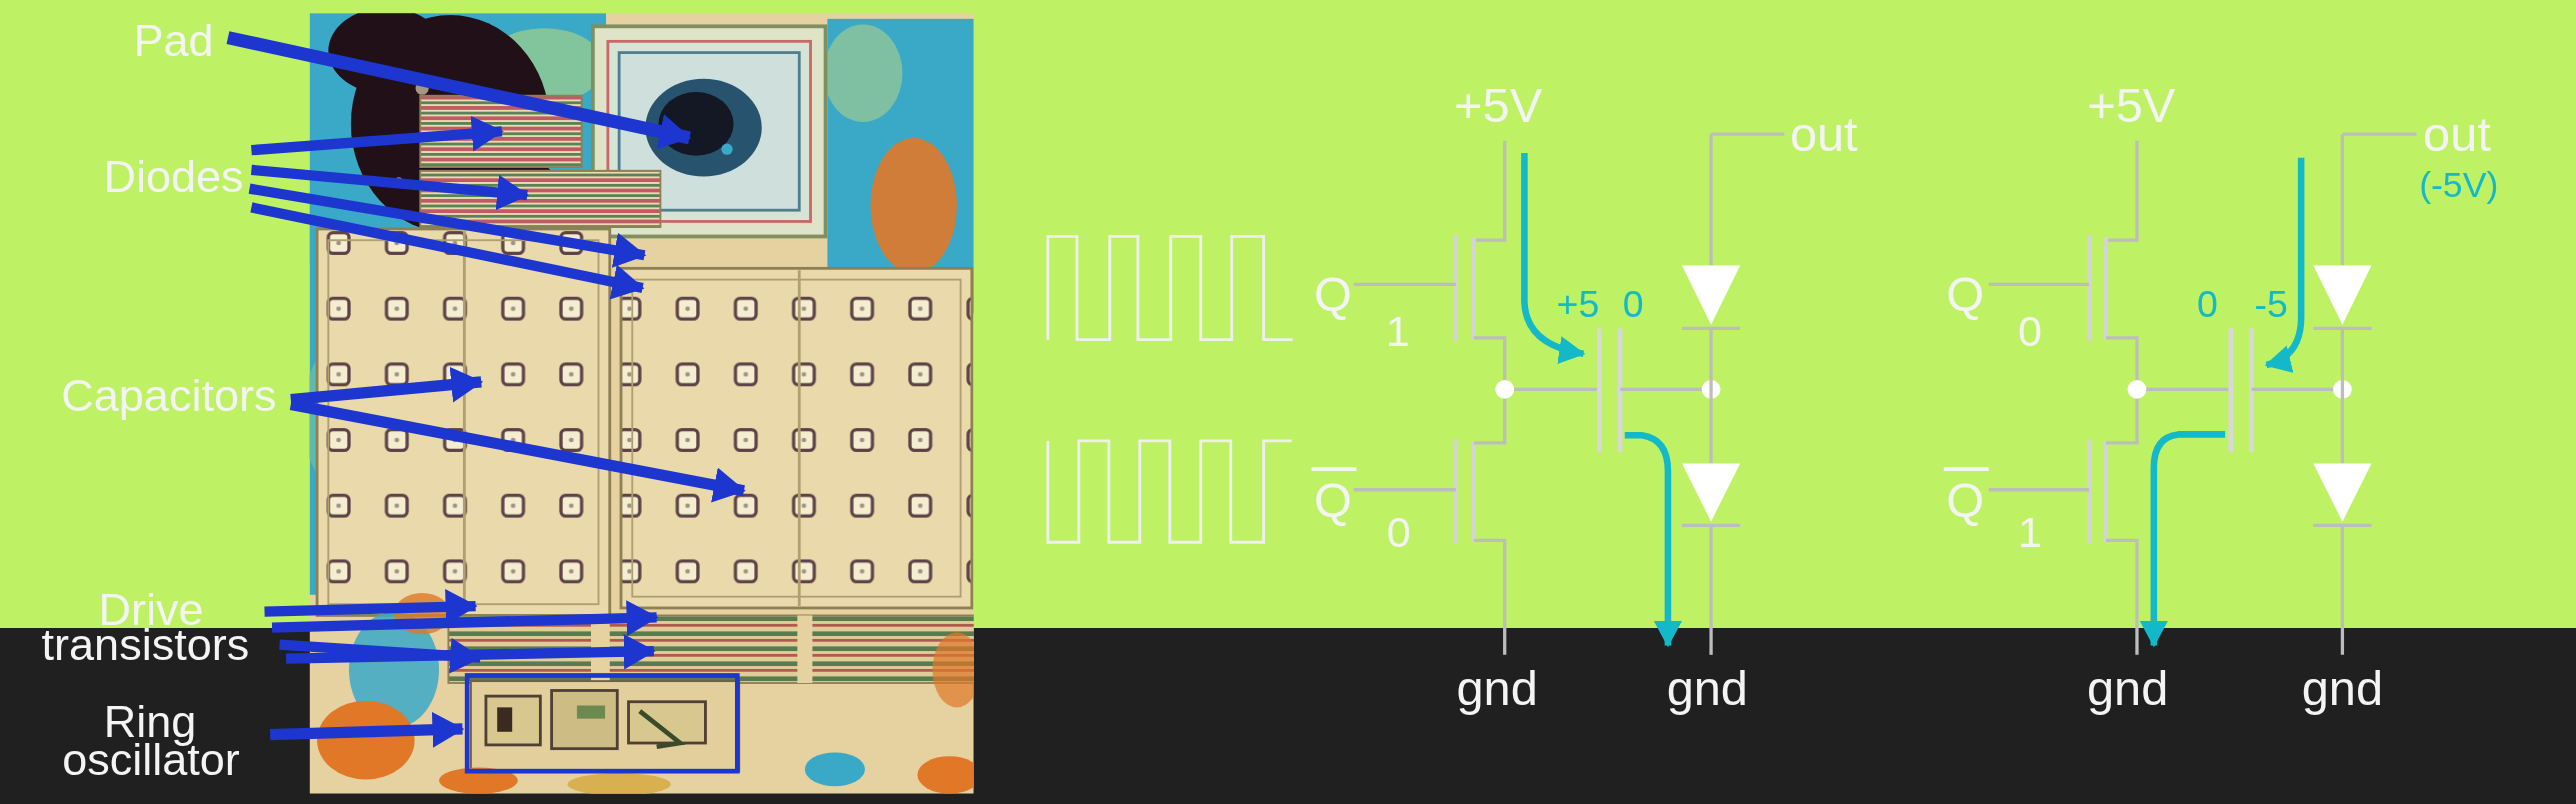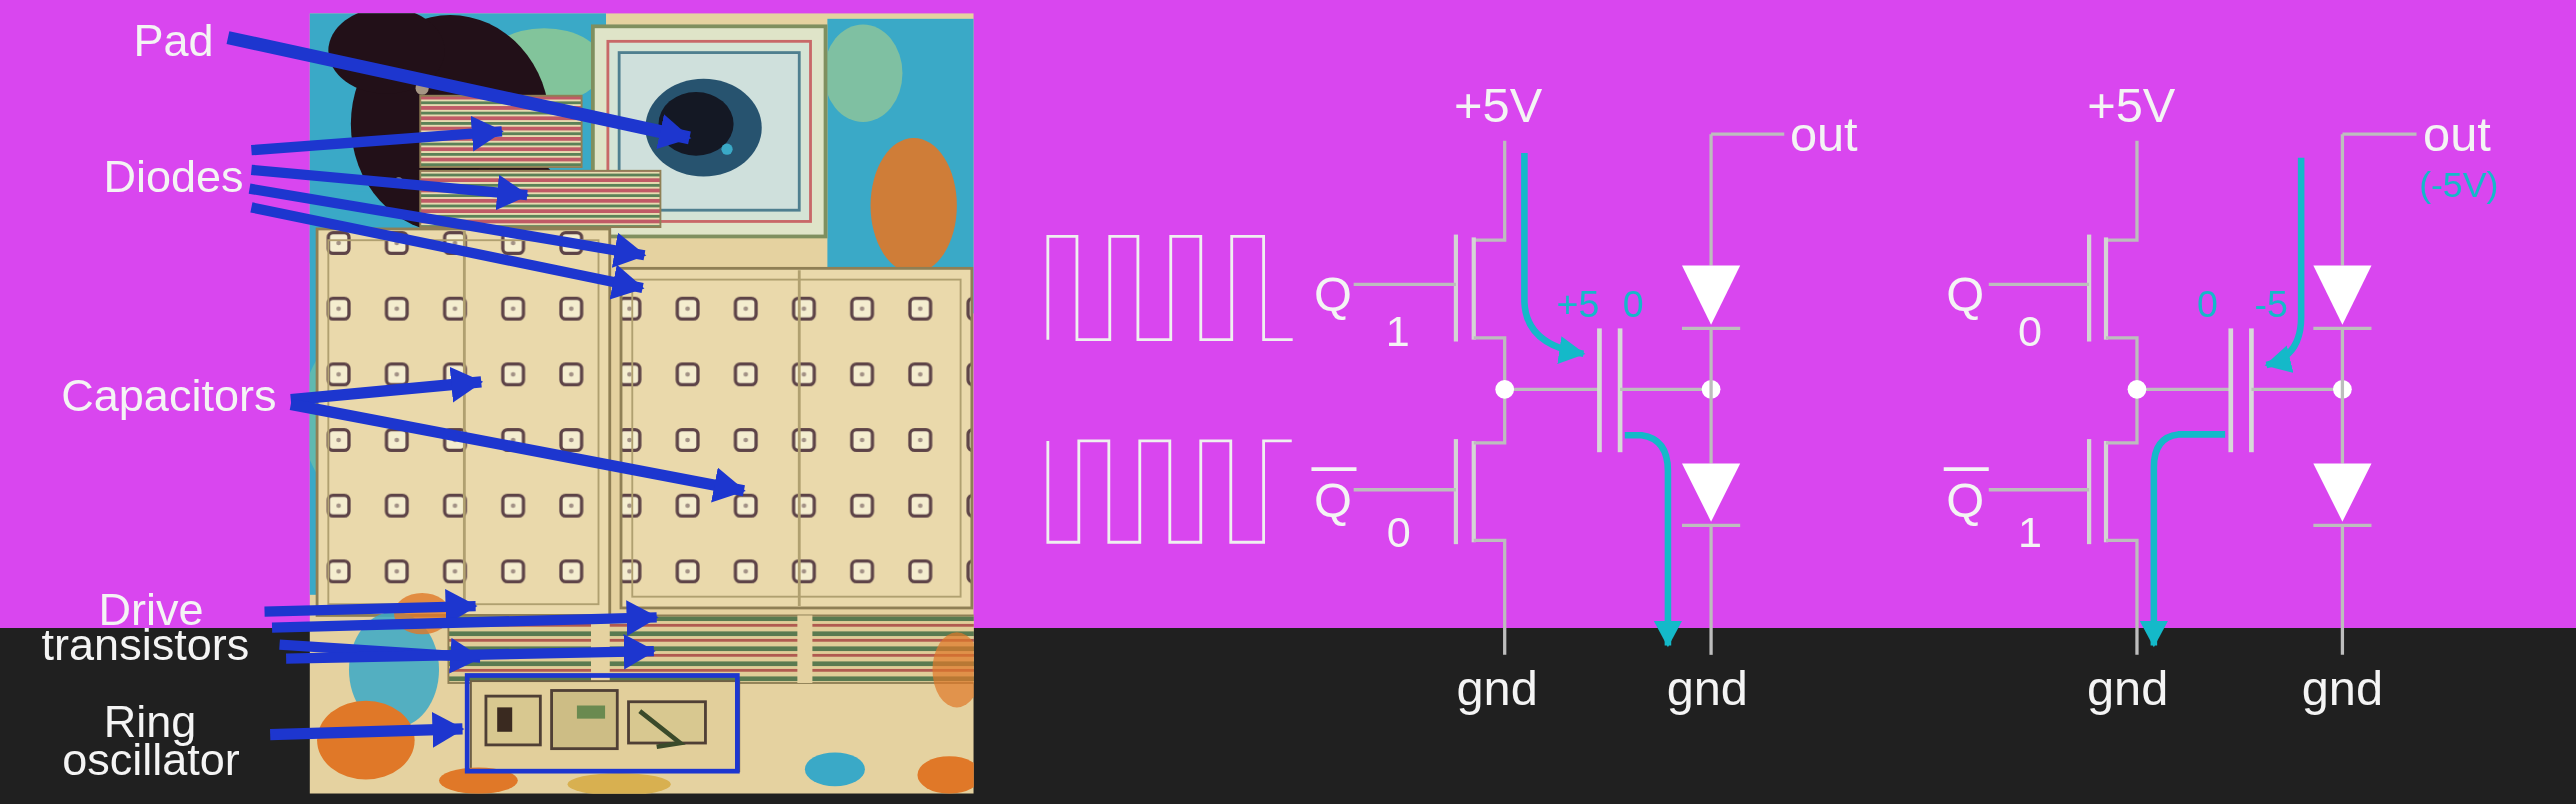--- a/index.html
+++ b/index.html
@@ -1,18 +1,18 @@
 <!DOCTYPE html>
 <html style="font-size:15px"><head>
 <meta charset="utf-8">
 <style>
   html,body{margin:0;padding:0;background:#202020;}
   body{width:2576px;height:805px;overflow:hidden;
        font-family:"Liberation Sans","DejaVu Sans",sans-serif;}
-  #stage{position:relative;width:2576px;height:628px;background:#d946ef;}
+  #stage{position:relative;width:2576px;height:628px;background:#bef264;}
   svg{display:block}
   text{font-family:"Liberation Sans","DejaVu Sans",sans-serif;}
   .lbl{fill:#f4f4f4;font-size:48px;}
   .ckt{fill:#f4f4f4;font-size:52px;}
   .dig{fill:#f4f4f4;font-size:46px;}
   .teal-t{fill:#14b9c9;font-size:40px;}
   .teal-s{fill:#14b9c9;font-size:38px;}
   .wire{stroke:#bdbdbd;stroke-width:3.5;fill:none;}
   .plate{stroke:#d8d8d8;stroke-width:5;fill:none;}
   .tbar{stroke:#d4d4d4;stroke-width:4.5;fill:none;}

